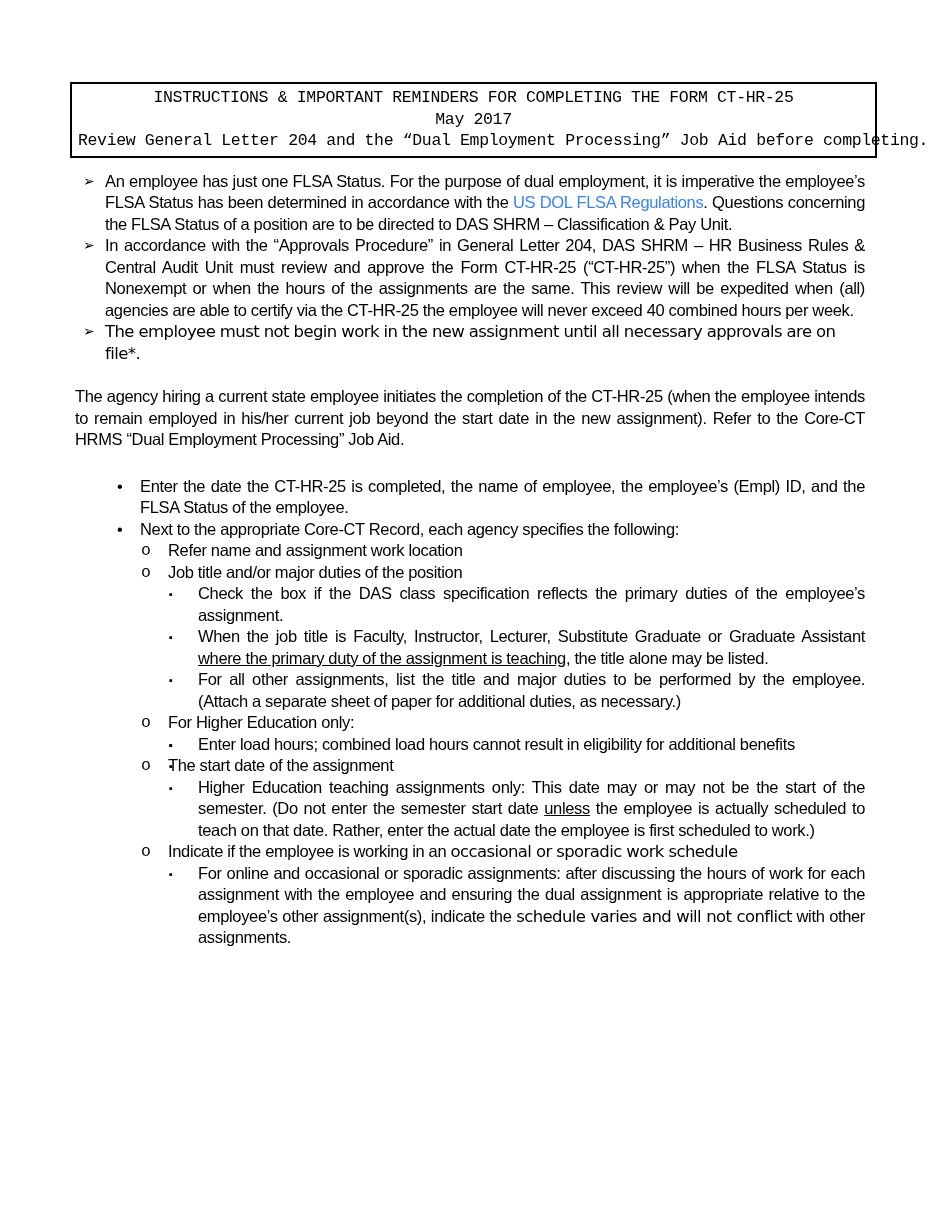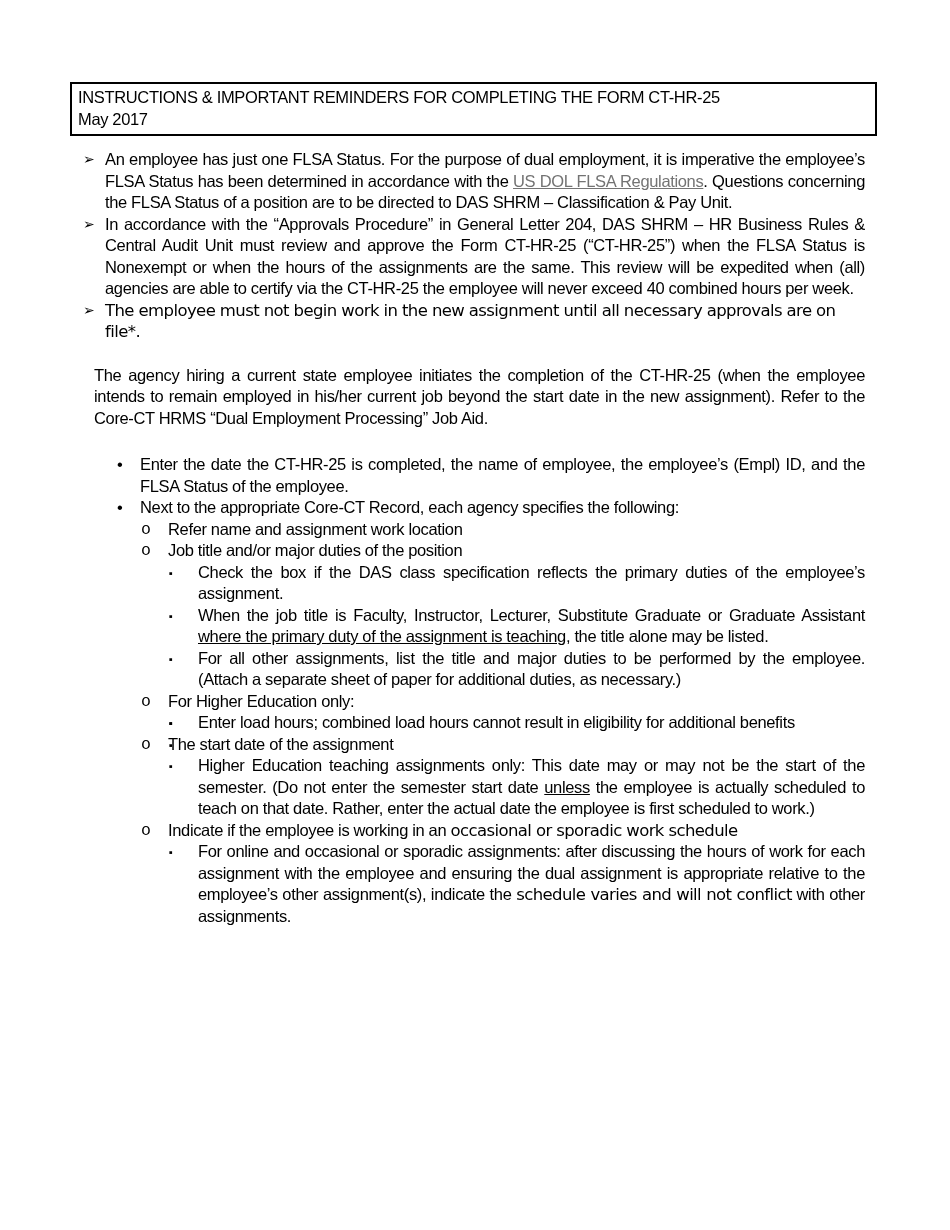--- a/index.html
+++ b/index.html
@@ -16,29 +16,30 @@
     overflow: hidden;
   }
   .page {
     width: 950px;
     height: 1230px;
     padding: 82px 73px 40px 70px;
   }
   
   .header-box {
     border: 2px solid #000;
-    text-align: left;
+    text-align: center;
     padding: 3px 6px 4px 6px;
     margin-bottom: 13px;
+    font-family: Liberation Mono, monospace;
   }
   .hb-line { white-space: nowrap; }
   
   .justify { text-align: justify; }
   .intro-para {
-    margin: 22px 12px 25px 24px;
+    margin: 22px 12px 25px 5px;
   }
   
   .li {
     position: relative;
     margin-right: 12px;
   }
   .li .marker {
     position: absolute;
     top: 0;
     text-align: left;
@@ -48,38 +49,38 @@
   .lvl-arrow          { padding-left: 35px; }
   .lvl-arrow .marker  { left: 13px; font-family: "DejaVu Sans", sans-serif; font-size: 14px; }
   .lvl-dot            { padding-left: 70px; }
   .lvl-dot .marker    { left: 47px; }
   .lvl-circle         { padding-left: 98px; }
   .lvl-circle .marker { left: 71px; font-family: "Liberation Mono", monospace; }
   .lvl-square         { padding-left: 128px; }
   .lvl-square .marker { left: 99px; font-size: 11px; top: 1px; }
   
   .link {
-    color: #737373;
-    text-decoration: underline;
+    color: #3b82f6;
     cursor: pointer;
   }
   .u { text-decoration: underline; }
   .wide {
     font-family: "DejaVu Sans", sans-serif;
     letter-spacing: -0.6px;
   }
 </style>
 </head>
 <body>
 
 <div class="page">
 
   <div class="header-box">
     <div class="hb-line">INSTRUCTIONS &amp; IMPORTANT REMINDERS FOR COMPLETING THE FORM CT-HR-25</div>
     <div class="hb-line">May 2017</div>
+    <div class="hb-line">Review General Letter 204 and the “Dual Employment Processing” Job Aid before completing.</div>
   </div>
 
   <div>
 
     <div class="li lvl-arrow justify">
       <span class="marker">➢</span>
       <span>An employee has just one FLSA Status. For the purpose of dual employment, it is imperative the employee’s FLSA Status has been determined in accordance with the </span><a class="link">US DOL FLSA Regulations</a><span>. Questions concerning the FLSA Status of a position are to be directed to DAS SHRM – Classification &amp; Pay Unit.</span>
     </div>
 
     <div class="li lvl-arrow justify">

